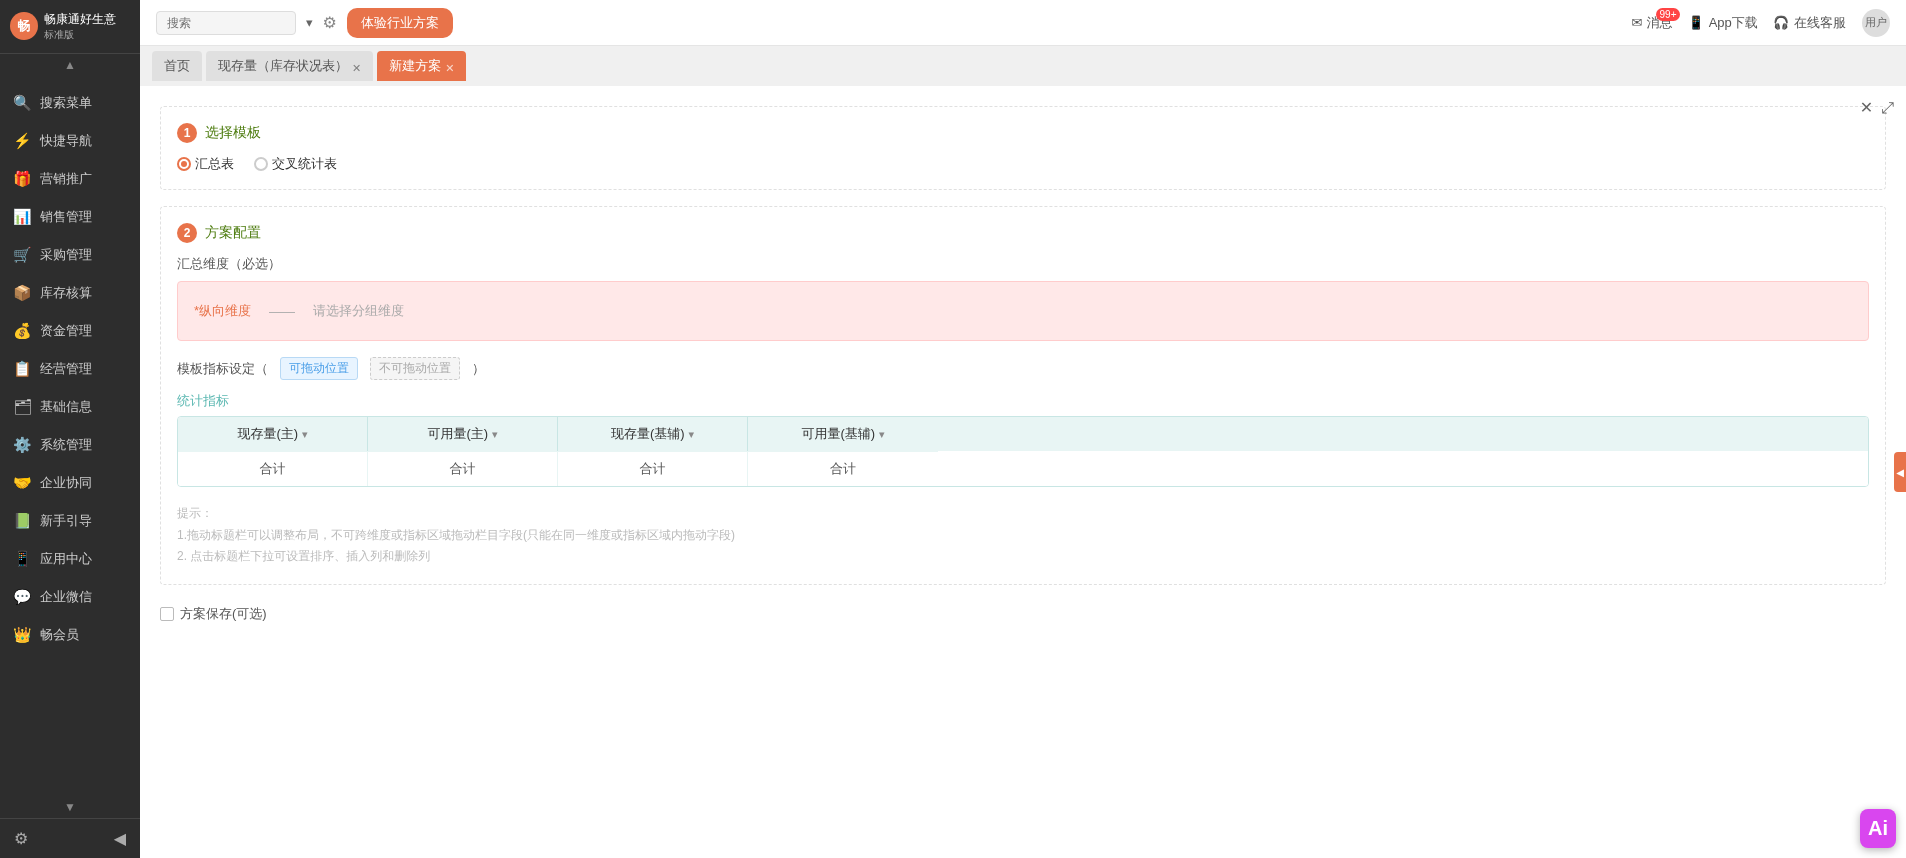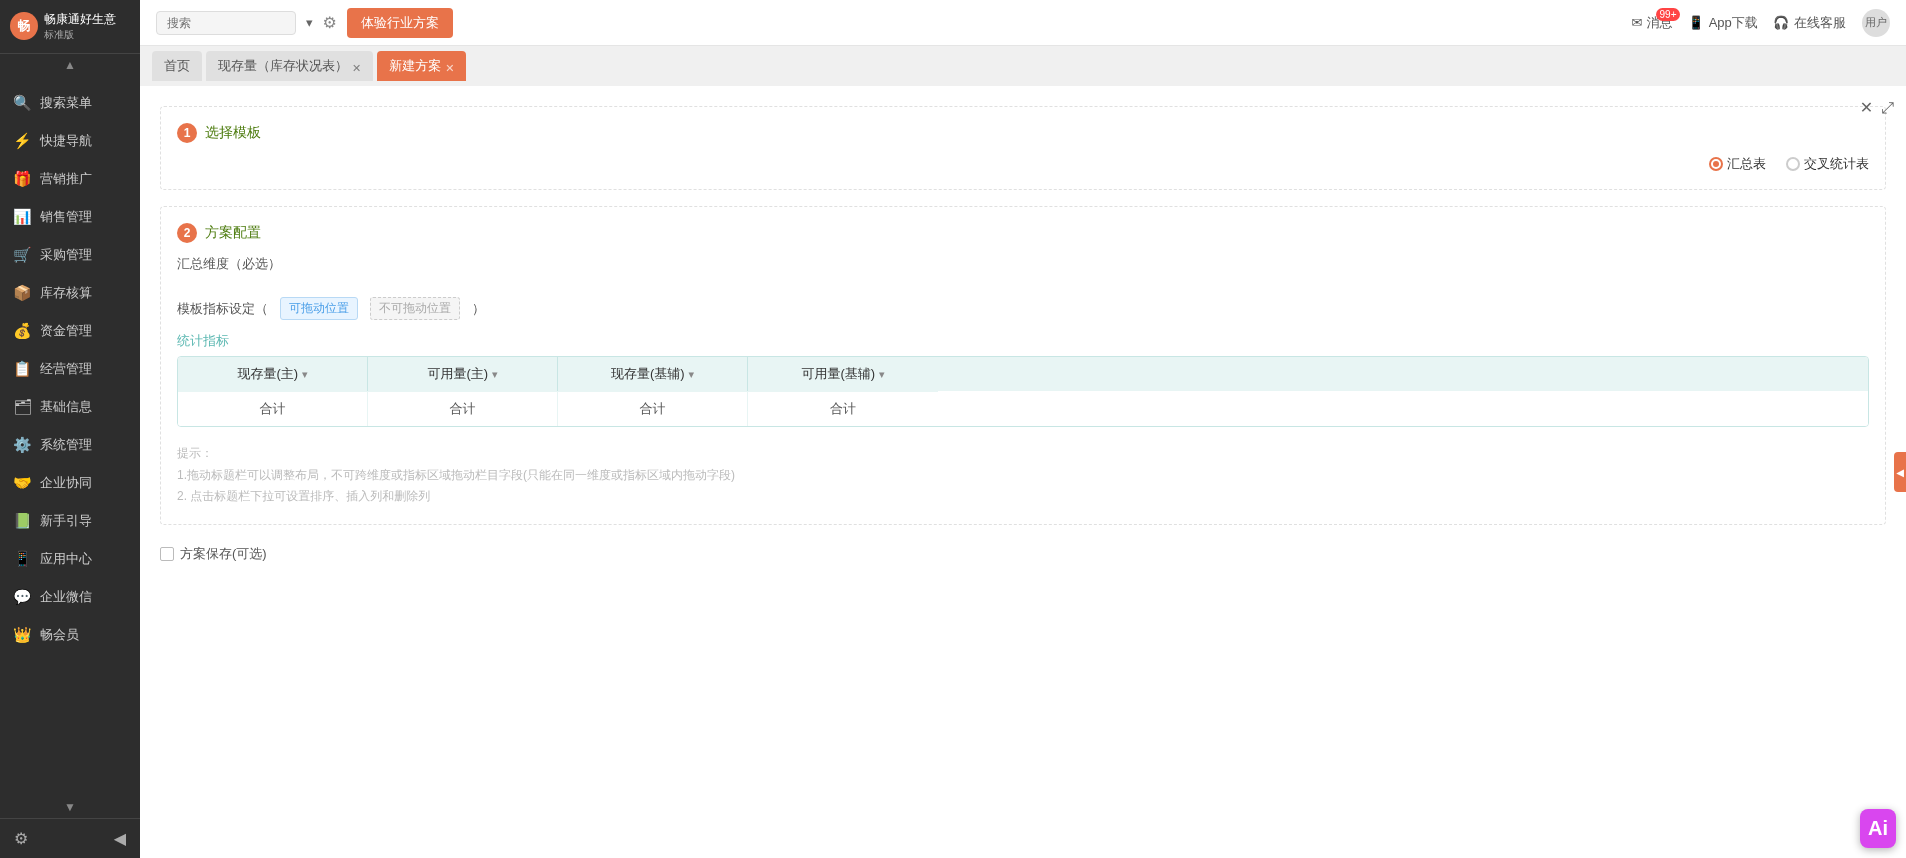--- a/index.html
+++ b/index.html
@@ -75,21 +75,21 @@
       color: #999;
       width: 140px;
     }
     .topbar-dropdown-btn {
       background: none; border: none; cursor: pointer;
       color: #666; font-size: 13px; display: flex; align-items: center; gap: 2px;
     }
     .topbar-gear { color: #888; cursor: pointer; font-size: 16px; }
     .topbar-trial-btn {
       background: #e8734a; color: white; border: none;
-      padding: 6px 14px; border-radius: 4px; cursor: pointer; font-size: 13px;
+      padding: 6px 14px; border-radius: 10px; cursor: pointer; font-size: 13px;
     }
     .topbar-right {
       margin-left: auto;
       display: flex; align-items: center; gap: 16px; color: #555; font-size: 13px;
     }
     .topbar-right .badge-wrap { position: relative; }
     .topbar-right .badge {
       position: absolute; top: -6px; right: -8px;
       background: #f44; color: white; border-radius: 8px;
       font-size: 10px; padding: 1px 4px; white-space: nowrap;
@@ -145,21 +145,21 @@
     }
     .section-num {
       width: 20px; height: 20px;
       background: #e8734a; color: white;
       border-radius: 50%; display: flex; align-items: center; justify-content: center;
       font-size: 12px; font-weight: bold; flex-shrink: 0;
     }
     .section-title { font-size: 14px; color: #4d7c0f; font-weight: 500; }
 
     
-    .radio-group { display: flex; gap: 20px; align-items: center; justify-content: flex-end; }
+    .radio-group { display: flex; gap: 20px; align-items: center; }
     .radio-item { display: flex; align-items: center; gap: 4px; cursor: pointer; font-size: 13px; color: #333; }
     .radio-circle {
       width: 14px; height: 14px; border-radius: 50%;
       border: 2px solid #ccc; display: flex; align-items: center; justify-content: center;
     }
     .radio-circle.checked { border-color: #e8734a; }
     .radio-circle.checked::after {
       content: ''; width: 6px; height: 6px;
       background: #e8734a; border-radius: 50%;
     }
@@ -416,20 +416,25 @@
         </div>
     </div>
 
     <div class="section">
       <div class="section-header">
         <div class="section-num">2</div>
         <div class="section-title">方案配置</div>
       </div>
 
       <div class="dimension-label">汇总维度（必选）</div>
+      <div class="dimension-area">
+        <span class="required">*纵向维度</span>
+        <span class="dim-line">——</span>
+        <span class="dim-placeholder">请选择分组维度</span>
+      </div>
 
       <div style="height:16px;"></div>
 
       <div class="indicator-settings-row">
         <span class="indicator-settings-label">模板指标设定（</span>
         <span class="drag-badge">可拖动位置</span>
         <span class="no-drag-badge">不可拖动位置</span>
         <span class="indicator-settings-label">）</span>
       </div>
 

